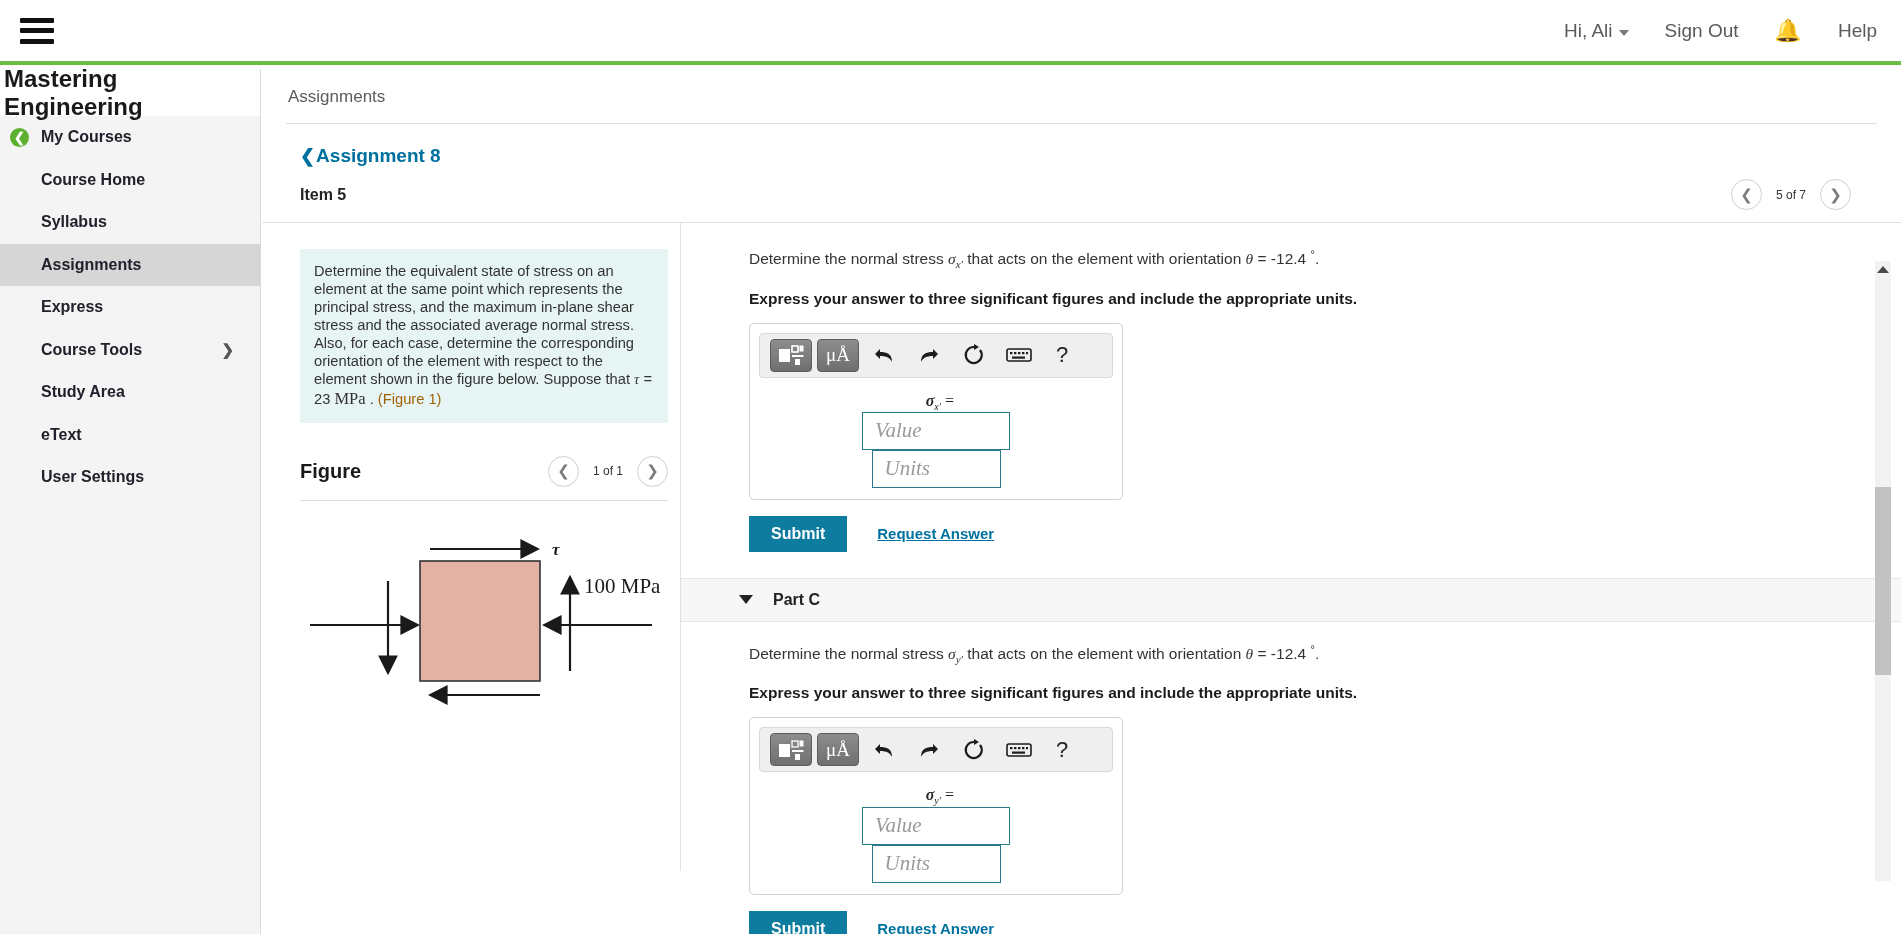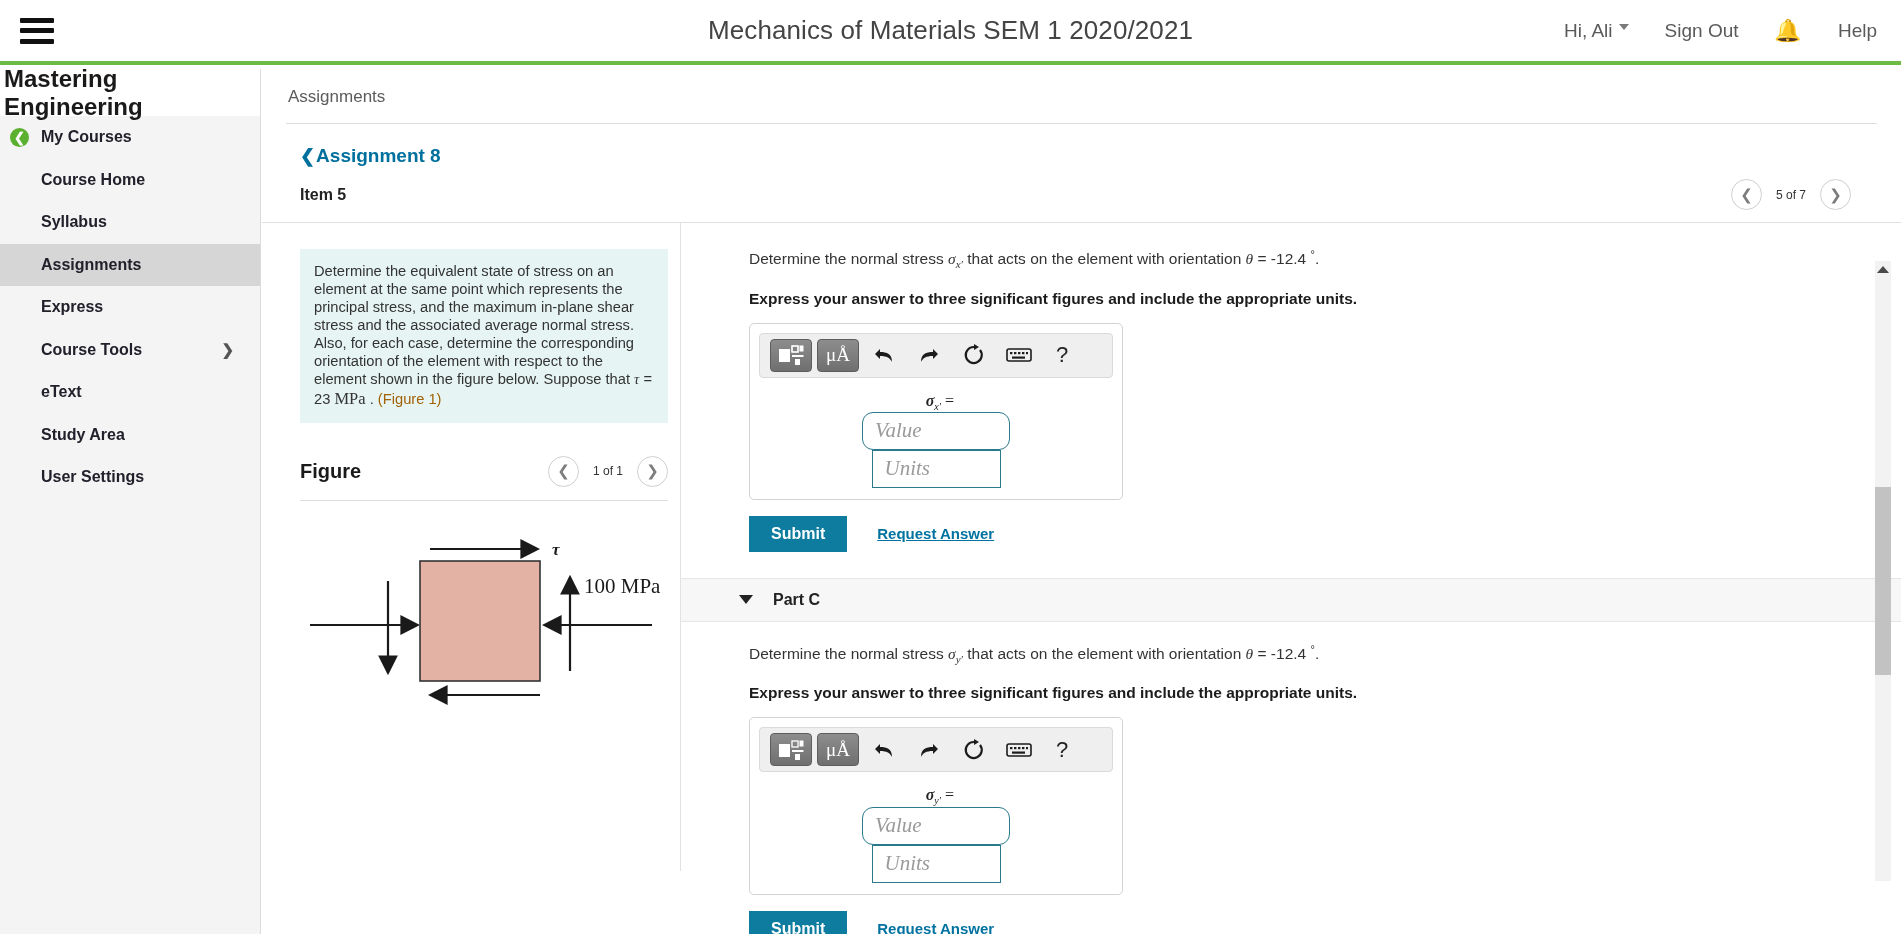--- a/index.html
+++ b/index.html
@@ -28,21 +28,21 @@
   .course-title {
     position: absolute; left: 0; right: 0; text-align: center;
     font-size: 26px; color: #444; font-weight: 400;
     letter-spacing: 0.1px;
   }
   .topright {
     position: absolute; right: 24px; display: flex; align-items: center; gap: 36px;
   }
   .topright-item {
     font-size: 19px; color: #5a5a5a; cursor: pointer; white-space: nowrap;
-    display: flex; align-items: flex-start; gap: 6px;
+    display: flex; align-items: center; gap: 6px;
   }
   .caret-dn {
     width: 0; height: 0; border-left: 5px solid transparent;
     border-right: 5px solid transparent; border-top: 6px solid #7a7a7a;
     margin-top: 4px;
   }
   .bell { font-size: 22px; color: #555; cursor: pointer; line-height: 1; }
 
   
   .sidebar {
@@ -158,21 +158,21 @@
   .var-label {
     width: 52px; text-align: right; padding-right: 8px;
     font-family: "Liberation Serif", serif; font-size: 16px; color: #222;
   }
   .fld {
     height: 38px; border: 1px solid #2b7a8c; background: #fff;
     display: flex; align-items: center; padding-left: 12px;
     font-family: "Liberation Serif", serif; font-style: italic;
     font-size: 21px; color: #9a9a9a; cursor: text;
   }
-  .fld-value { width: 148px; border-radius: 11px; }
+  .fld-value { width: 148px; }
   .fld-units { width: 129px; border-left: 1px solid #2b7a8c; }
 
   .submit-row { display: flex; align-items: center; margin-top: 16px; gap: 30px; }
   .submit-btn {
     background: #0e7c9e; color: #fff; font-size: 16px; font-weight: bold;
     padding: 9px 22px; border: none; cursor: pointer;
     font-family: "Liberation Sans", sans-serif;
   }
   .req-link {
     color: #0072a0; font-size: 15px; font-weight: bold;
@@ -209,21 +209,20 @@
 </style>
 </head>
 <body>
 
 <div class="topbar">
   <div class="hamburger">
     <span></span>
       <span></span>
       <span></span>
   </div>
-  <div class="course-title">Mechanics of Materials SEM 1 2020/2021</div>
   <div class="topright">
     <div class="topright-item">
       <span>Hi, Ali</span>
       <span class="caret-dn"></span>
     </div>
     <div class="topright-item">Sign Out</div>
     <div class="bell">🔔</div>
     <div class="topright-item">Help</div>
   </div>
 </div>
@@ -245,24 +244,24 @@
     <span>Assignments</span>
   </div>
   <div class="nav-item">
     <span>Express</span>
   </div>
   <div class="nav-item">
     <span>Course Tools</span>
     <span class="nav-chevron">❯</span>
   </div>
   <div class="nav-item">
+    <span>Study Area</span>
+  </div>
+  <div class="nav-item">
     <span>eText</span>
-  </div>
-  <div class="nav-item">
-    <span>Study Area</span>
   </div>
   <div class="nav-item">
     <span>User Settings</span>
   </div>
 </div>
 
 <div class="main">
 
   <div class="breadcrumb">Assignments</div>
   <div class="crumb-rule"></div>

